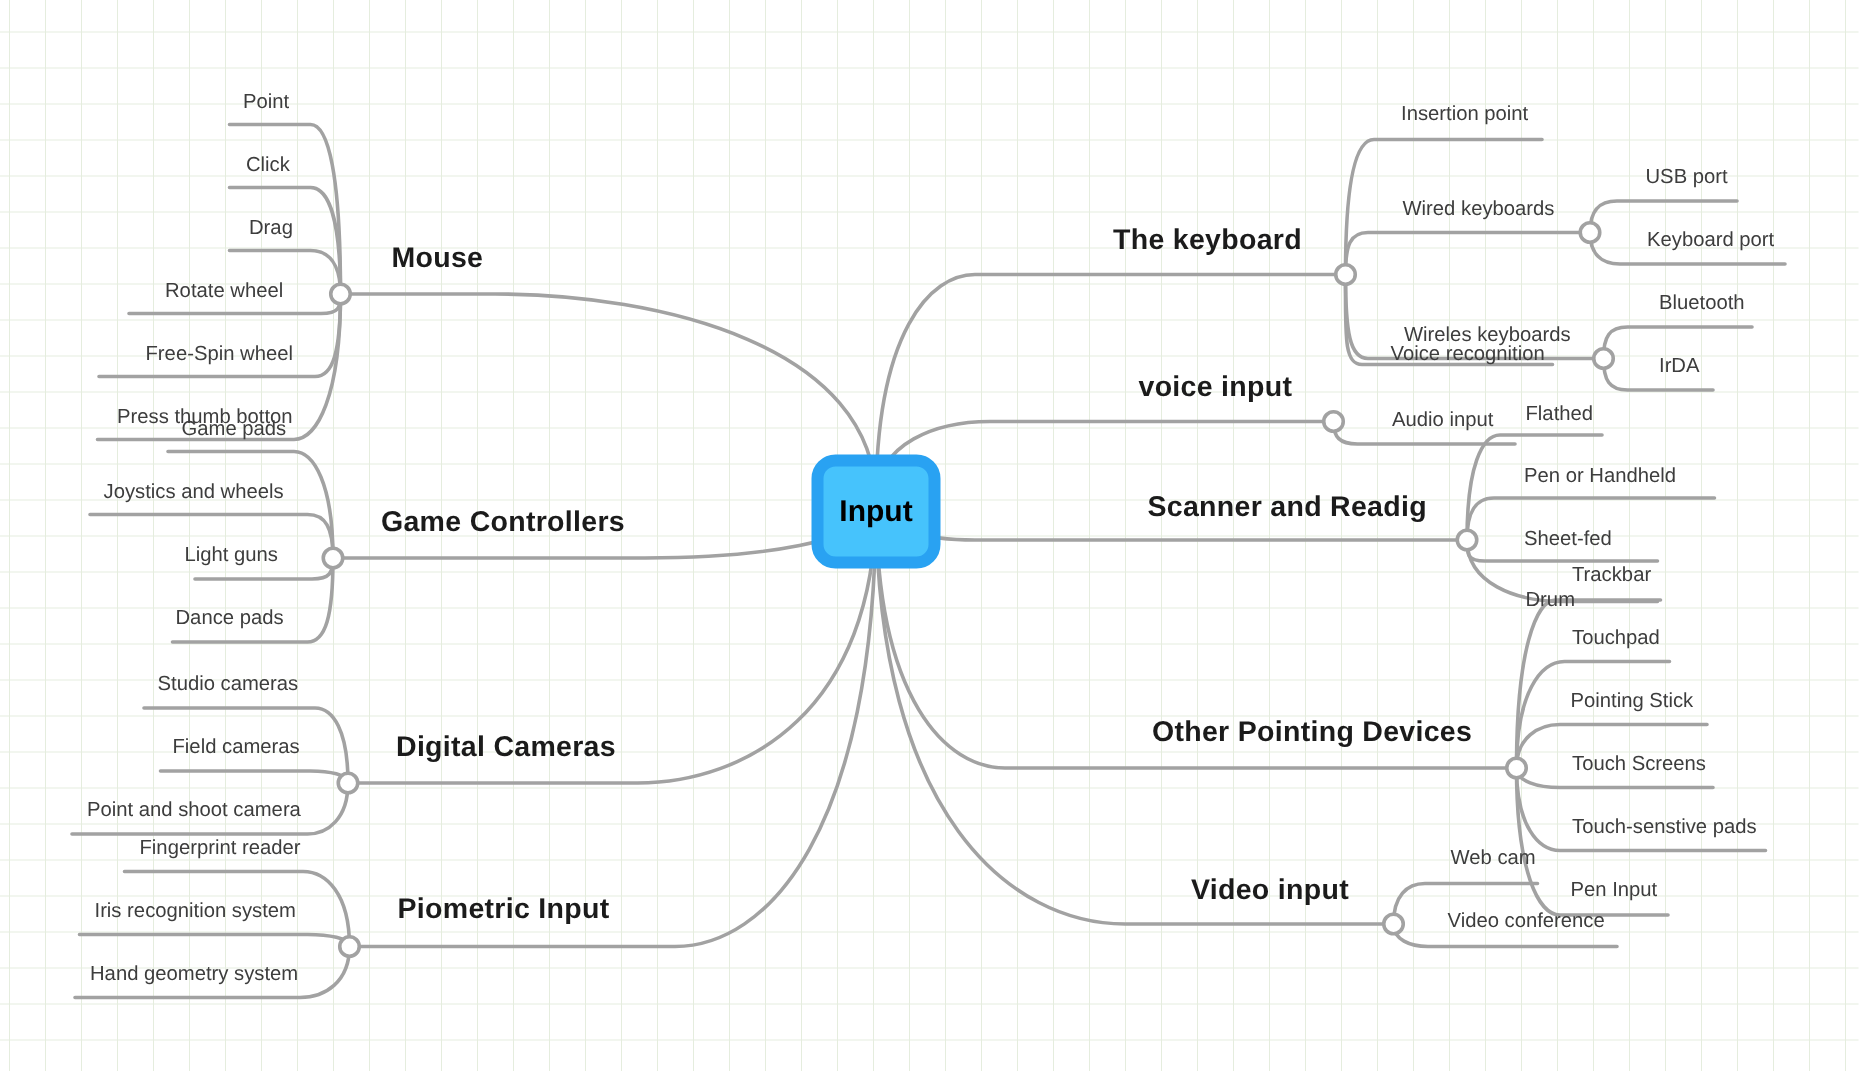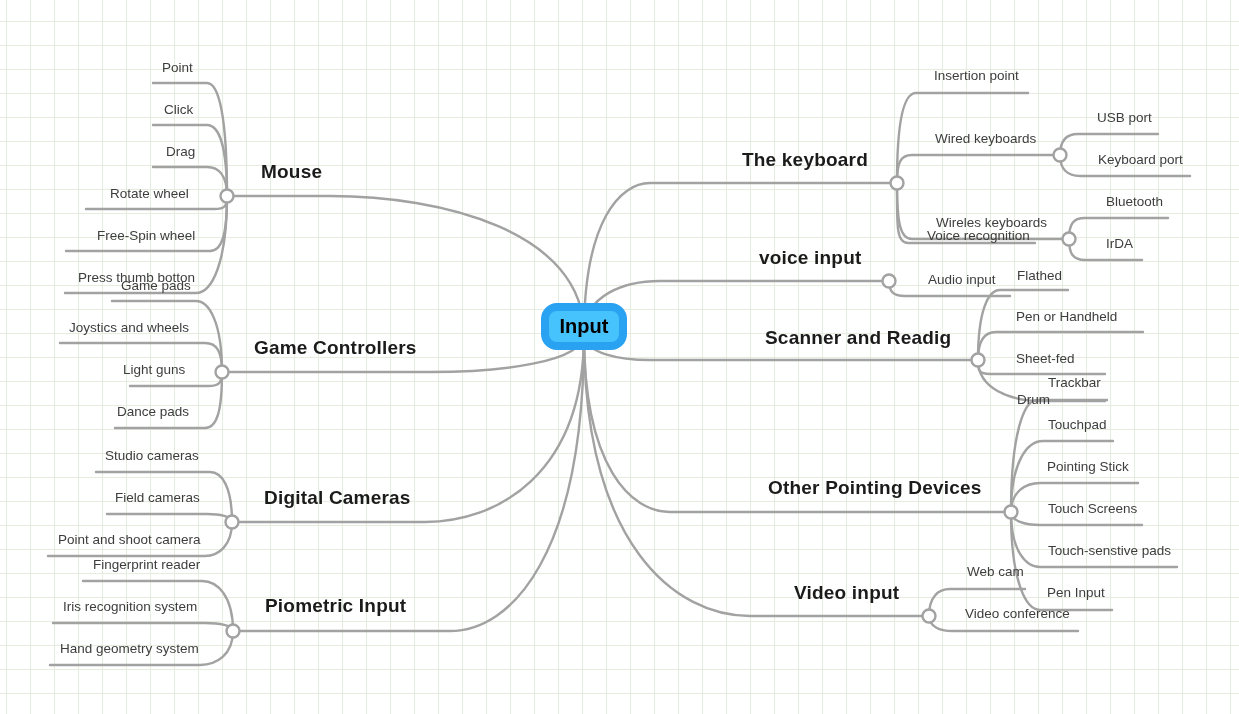--- a/index.html
+++ b/index.html
@@ -136,14 +136,14 @@
         <text x="1048" y="429" font-size="13.5" fill="#3d3d3d" class="child">Touchpad</text>
         <text x="1047" y="471" font-size="13.5" fill="#3d3d3d" class="child">Pointing Stick</text>
         <text x="1048" y="513" font-size="13.5" fill="#3d3d3d" class="child">Touch Screens</text>
         <text x="1048" y="555" font-size="13.5" fill="#3d3d3d" class="child">Touch-senstive pads</text>
         <text x="1047" y="597" font-size="13.5" fill="#3d3d3d" class="child">Pen Input</text>
         <text x="794" y="599" font-size="19" fill="#1b1b1b" class="title">Video input</text>
         <text x="967" y="576" font-size="13.5" fill="#3d3d3d" class="child">Web cam</text>
         <text x="965" y="618" font-size="13.5" fill="#3d3d3d" class="child">Video conference</text>
       </g>
     </svg>
-  <div id="center-node" style="left: 541px; top: 303px; width: 86px; height: 47px; background: rgb(70, 195, 252); border-color: rgb(41, 162, 242); color: rgb(0, 0, 0);">Input</div>
+  <div id="center-node" style="left: 541px; top: 303px; width: 86px; height: 76px; background: rgb(70, 195, 252); border-color: rgb(41, 162, 242); color: rgb(0, 0, 0);">Input</div>
 </div>
 
 </body></html>

